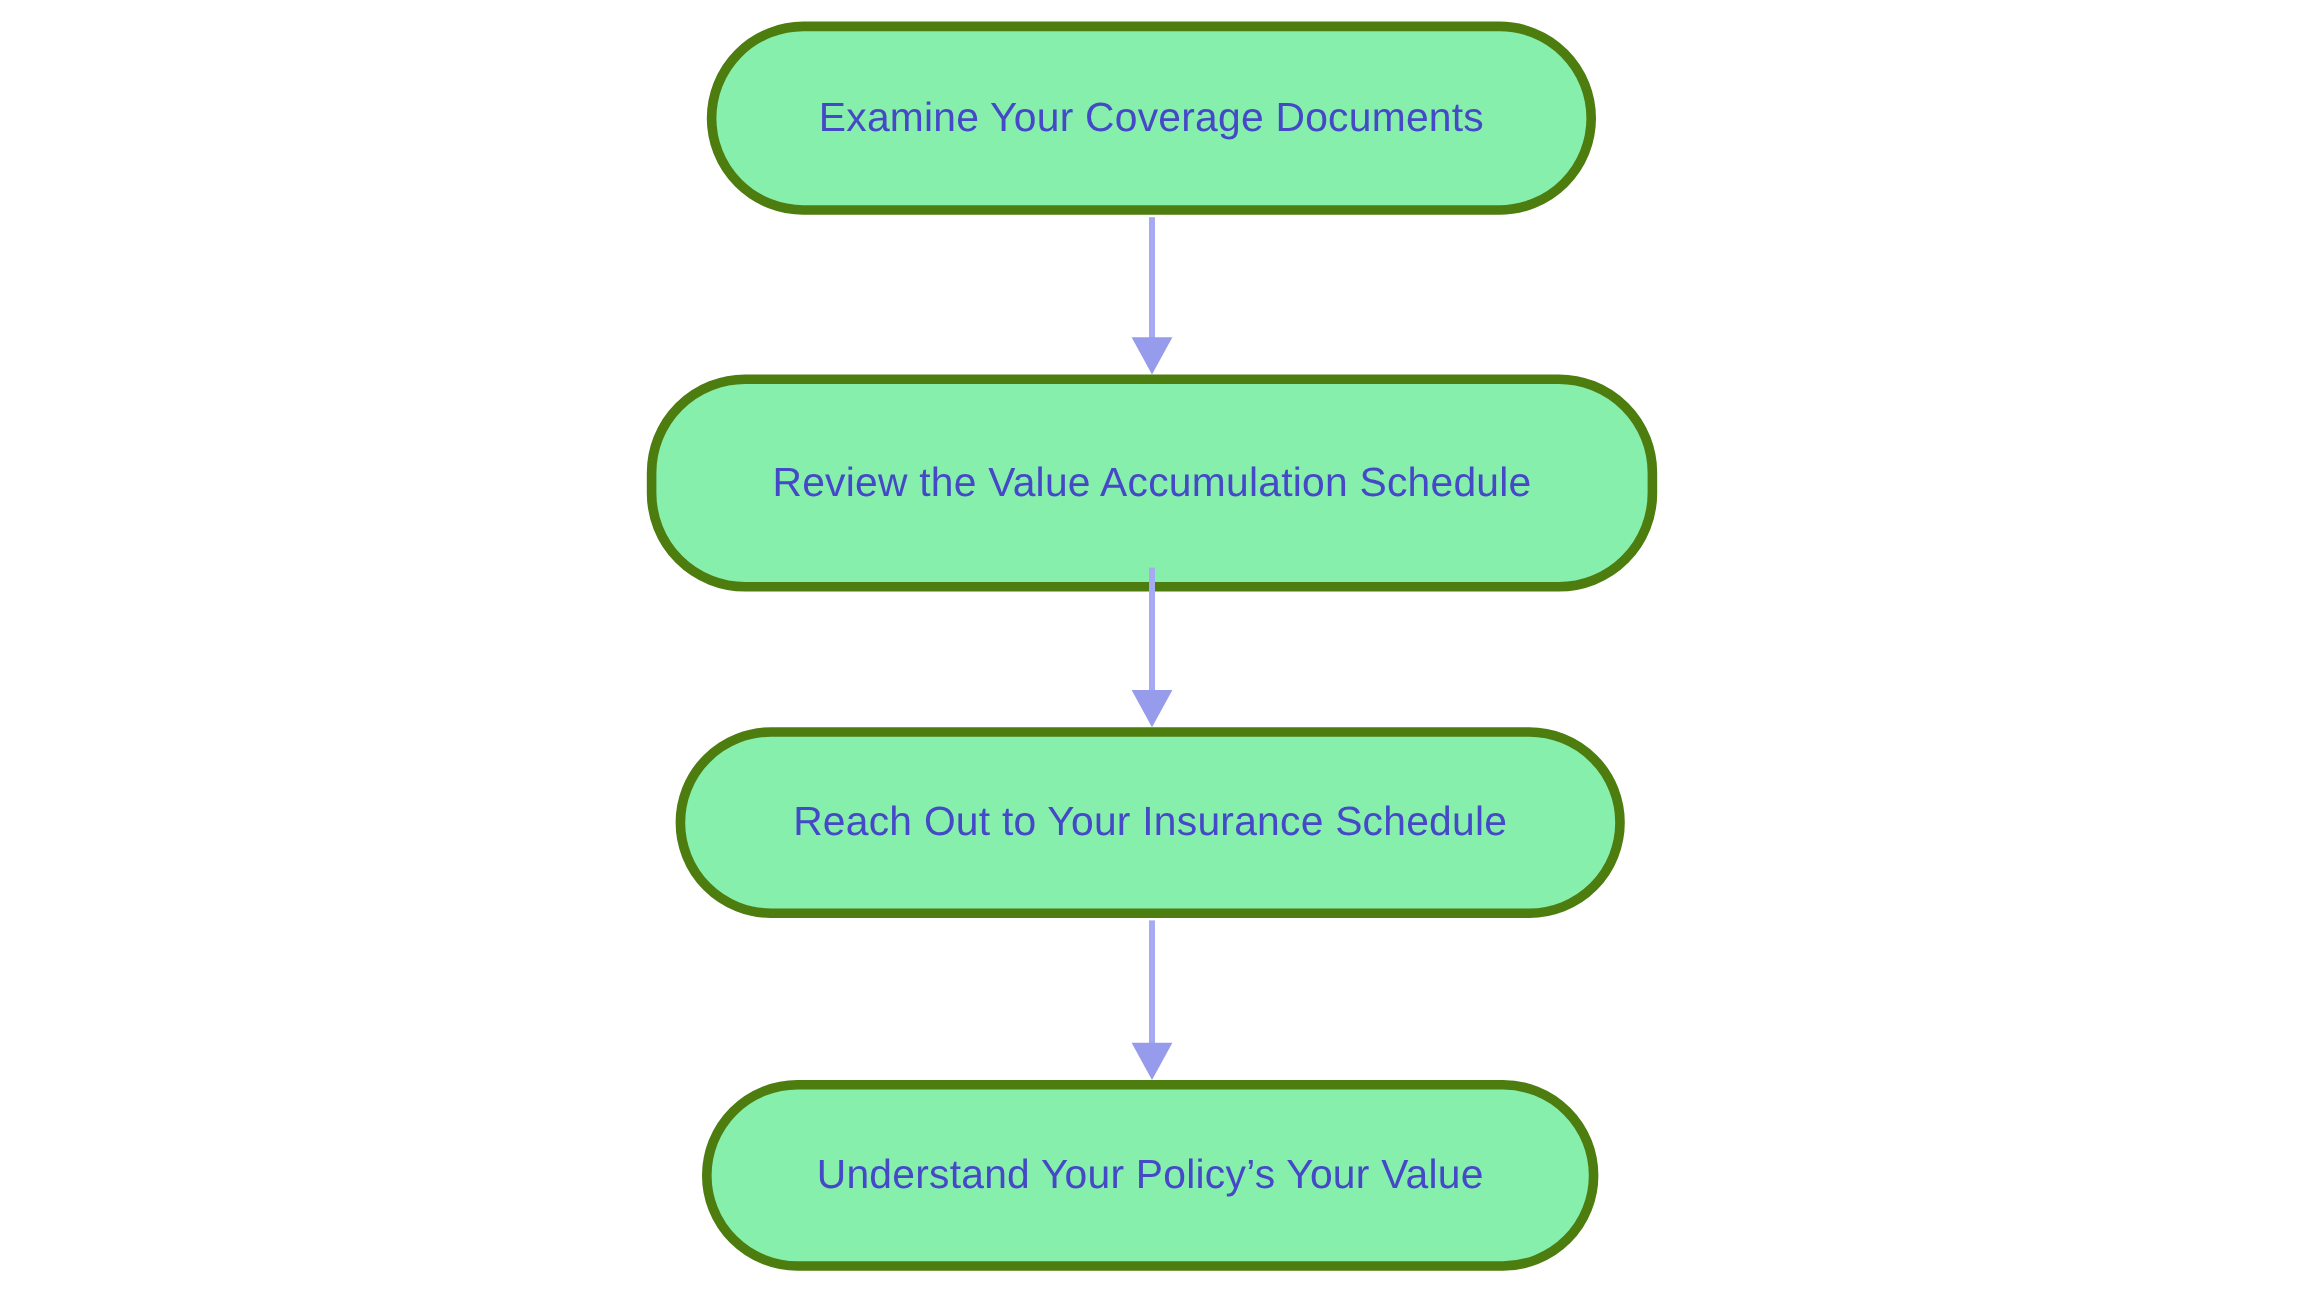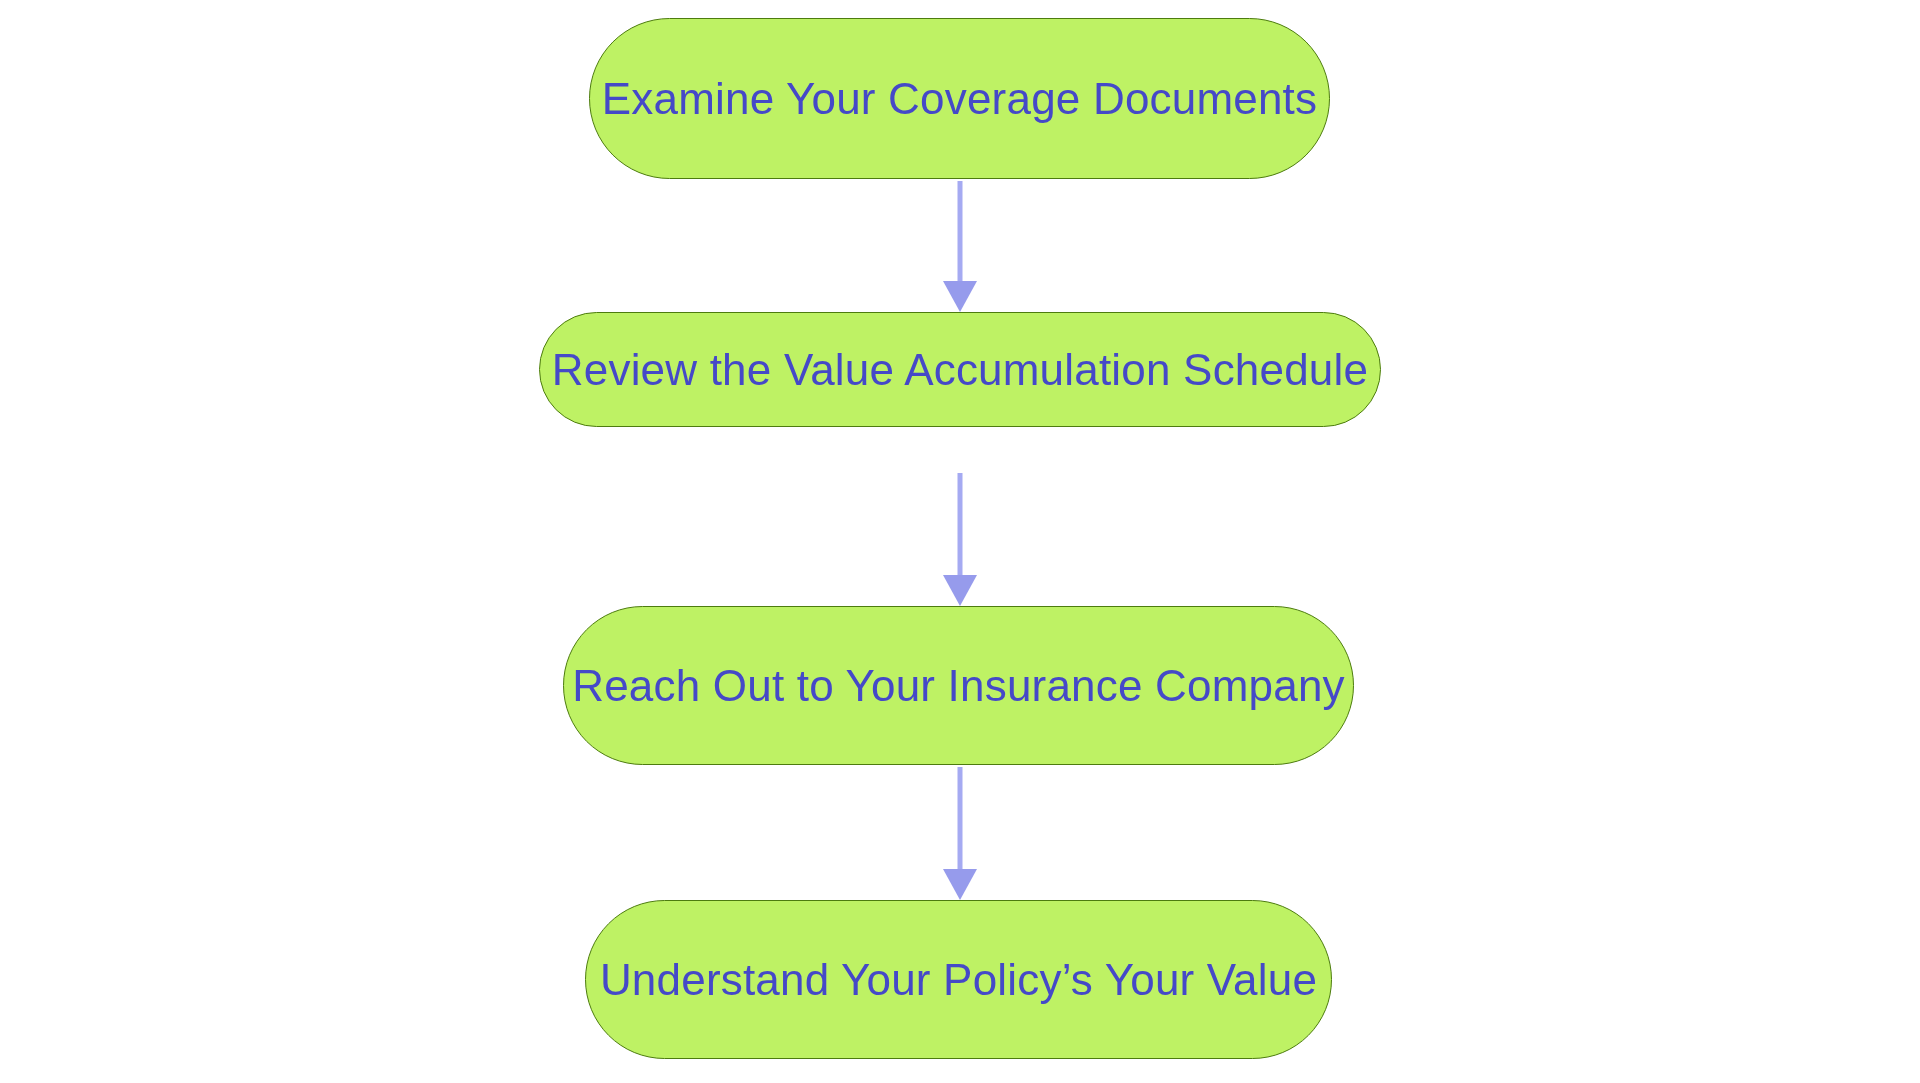--- a/index.html
+++ b/index.html
@@ -11,34 +11,34 @@
     position: relative;
     width: 1920px;
     height: 1083px;
     background: #ffffff;
     overflow: hidden;
     font-family: "Liberation Sans", "DejaVu Sans", sans-serif;
   }
   .node {
     position: absolute;
     box-sizing: border-box;
-    background: #bef264;
-    border: 1px solid #4d7c0f;
+    background: #86efac;
+    border: 8px solid #4d7c0f;
     border-radius: 82px;
     display: flex;
     align-items: center;
     justify-content: center;
     text-align: center;
     color: #4549c8;
-    font-size: 44px;
+    font-size: 34px;
     font-weight: 400;
     letter-spacing: 0.2px;
   }
   .node-1 { left: 589px; top: 18px;  width: 741px; height: 161px; }
-  .node-2 { left: 539px; top: 312px; width: 842px; height: 115px; }
+  .node-2 { left: 539px; top: 312px; width: 842px; height: 181px; }
   .node-3 { left: 563px; top: 606px; width: 791px; height: 159px; }
   .node-4 { left: 585px; top: 900px; width: 747px; height: 159px; }
 
   .arrow {
     position: absolute;
     left: 943px;
     width: 34px;
   }
   .arrow-1 { top: 181px; height: 131px; }
   .arrow-2 { top: 473px; height: 133px; }
@@ -80,21 +80,21 @@
   <div class="node node-2">
     <span>Review the Value Accumulation Schedule</span>
   </div>
 
   <div class="arrow arrow-2">
     <span class="shaft"></span>
     <span class="head"></span>
   </div>
 
   <div class="node node-3">
-    <span>Reach Out to Your Insurance Company</span>
+    <span>Reach Out to Your Insurance Schedule</span>
   </div>
 
   <div class="arrow arrow-3">
     <span class="shaft"></span>
     <span class="head"></span>
   </div>
 
   <div class="node node-4">
     <span>Understand Your Policy’s Your Value</span>
   </div>

